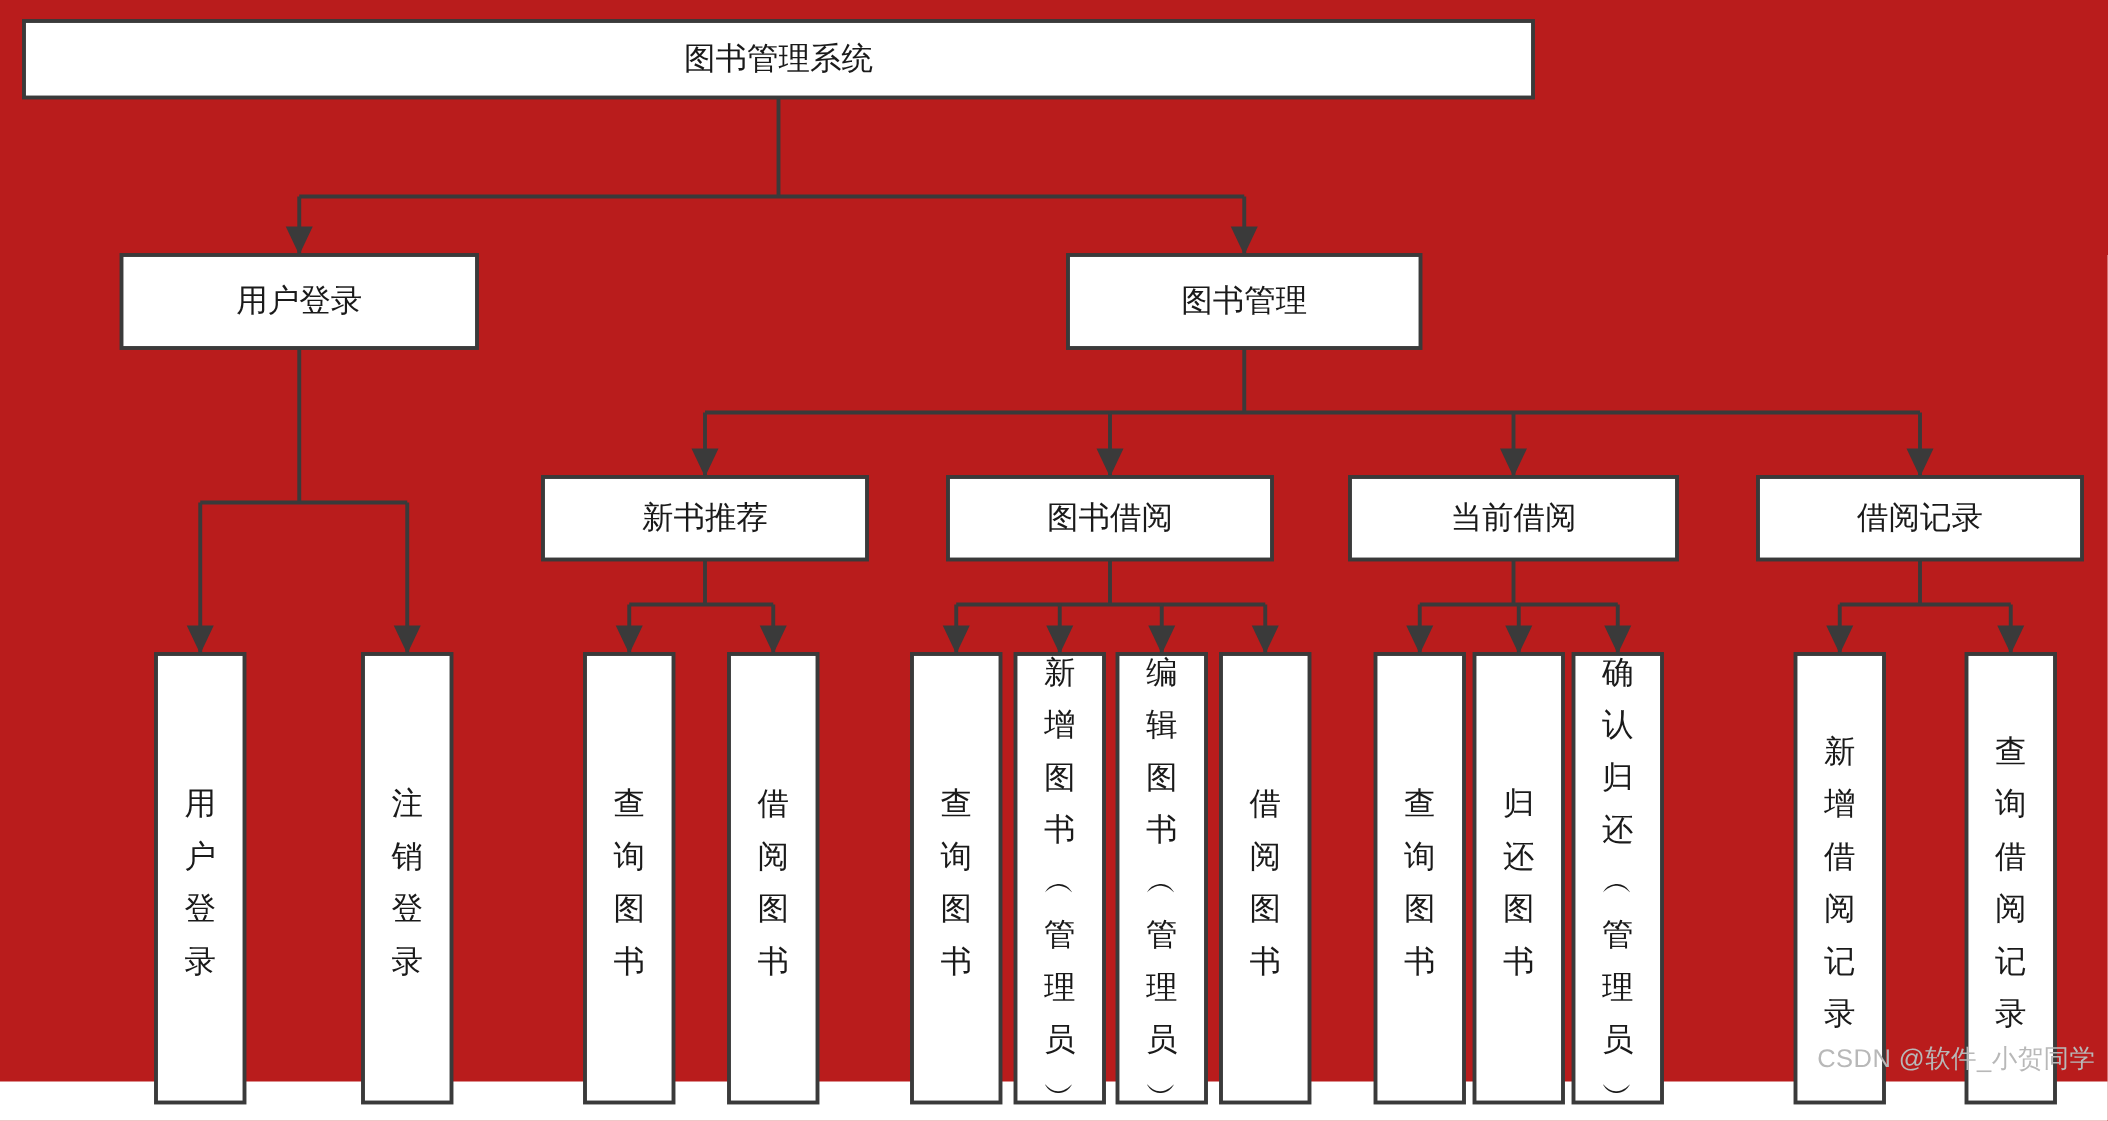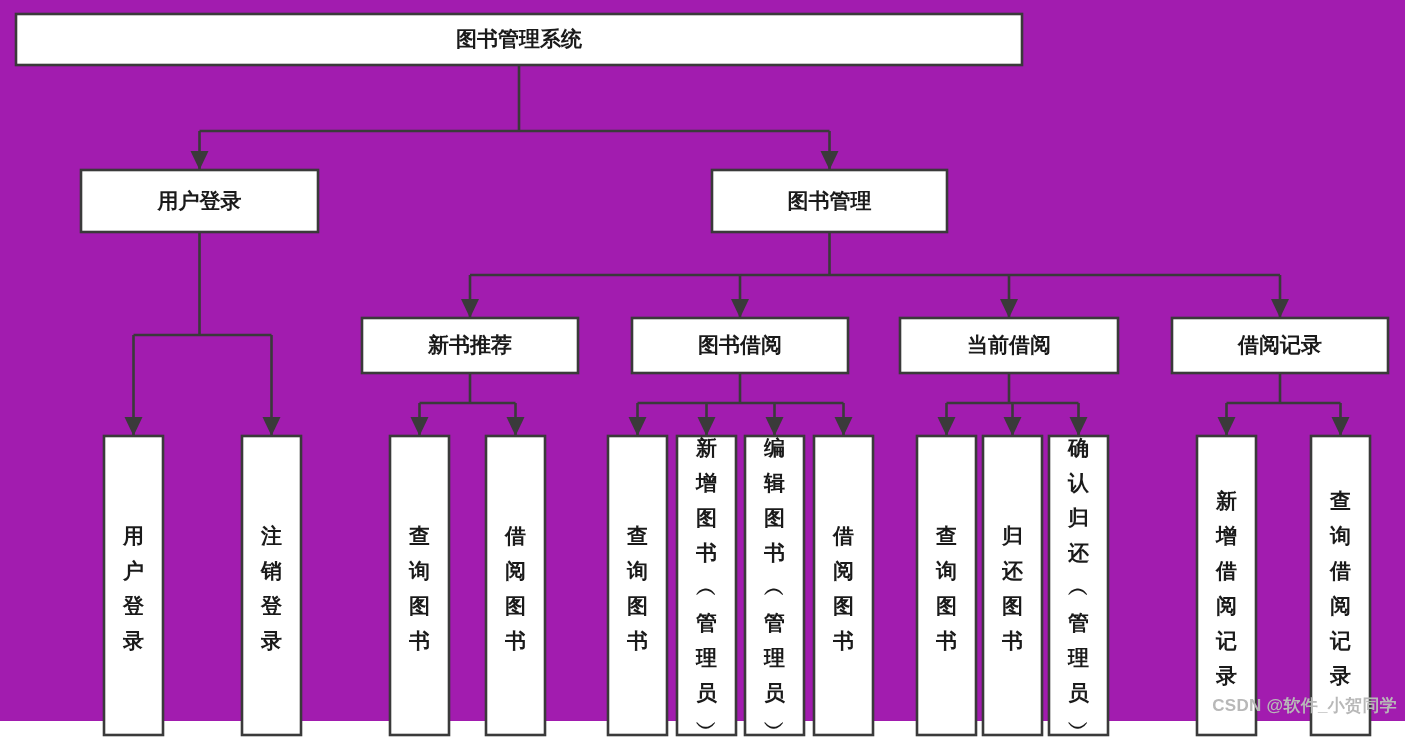--- a/index.html
+++ b/index.html
@@ -10,22 +10,21 @@
   body {
     width: 1405px;
     height: 747px;
     font-family: "Liberation Sans", "DejaVu Sans", sans-serif;
     overflow: hidden;
   }
   #diagram-root {
     position: relative;
     width: 1405px;
     height: 721px;
-    background: #a21caf;
-    font-weight: bold;
+    background: #b91c1c;
   }
   svg#tree-svg {
     position: absolute;
     left: 0;
     top: 0;
     width: 1405px;
     height: 747px;
   }
   .node-box {
     fill: #ffffff;

